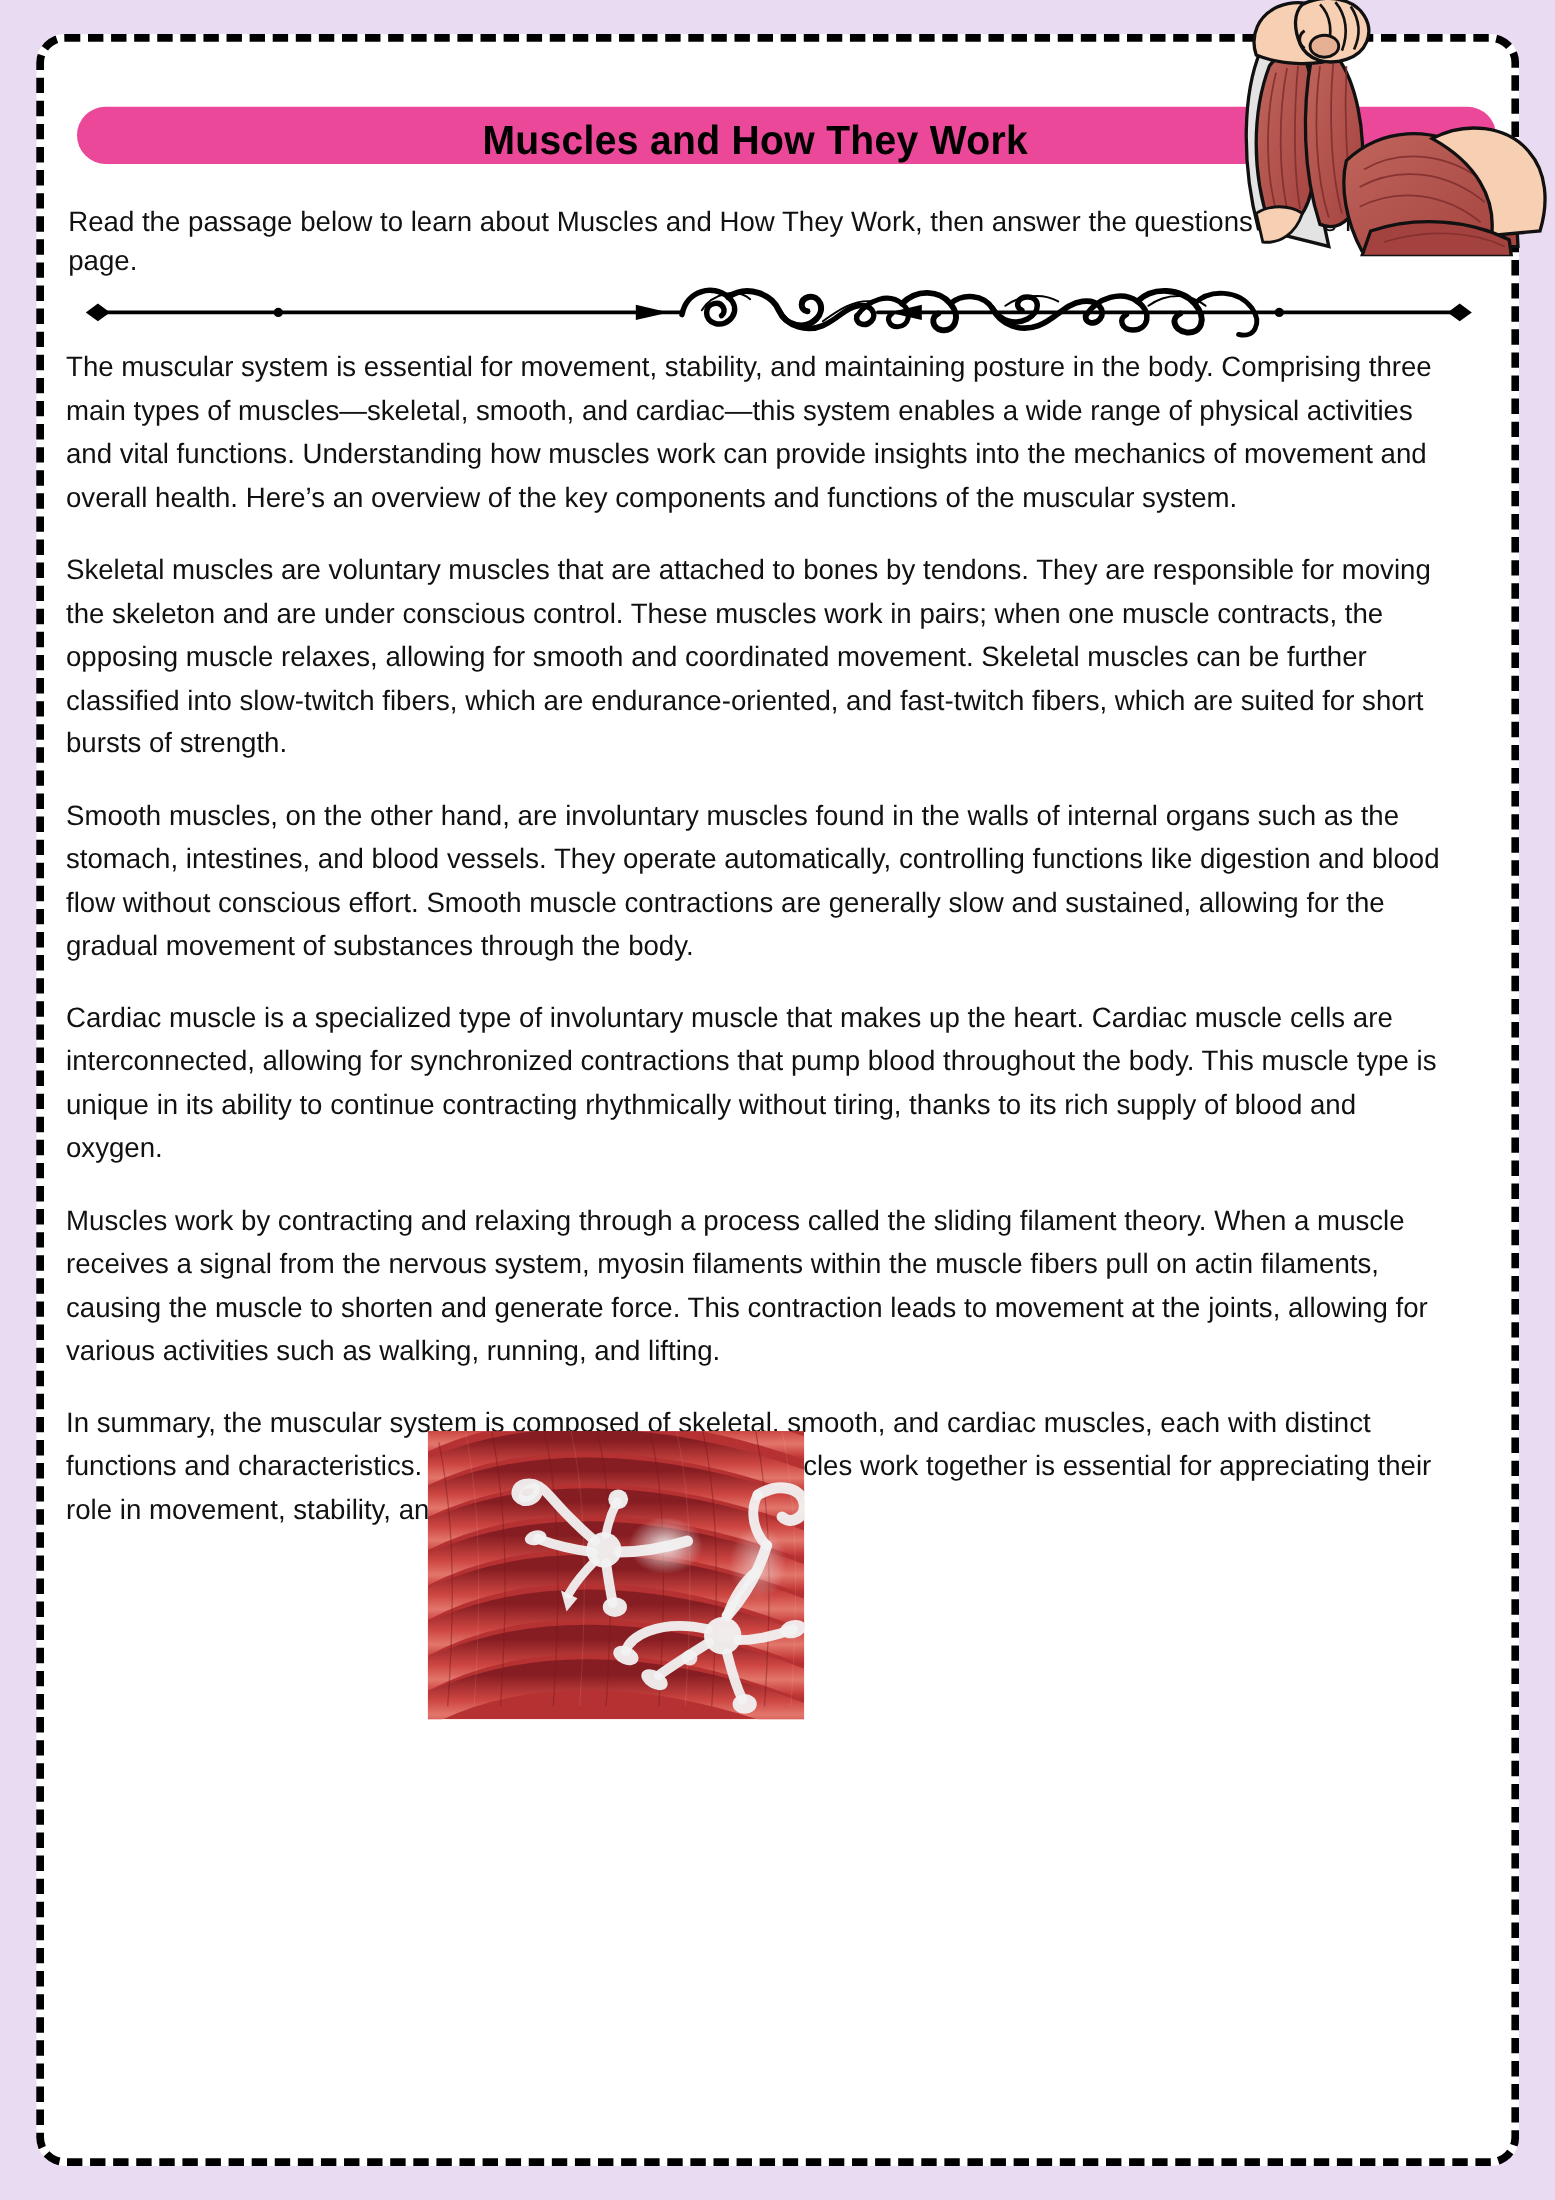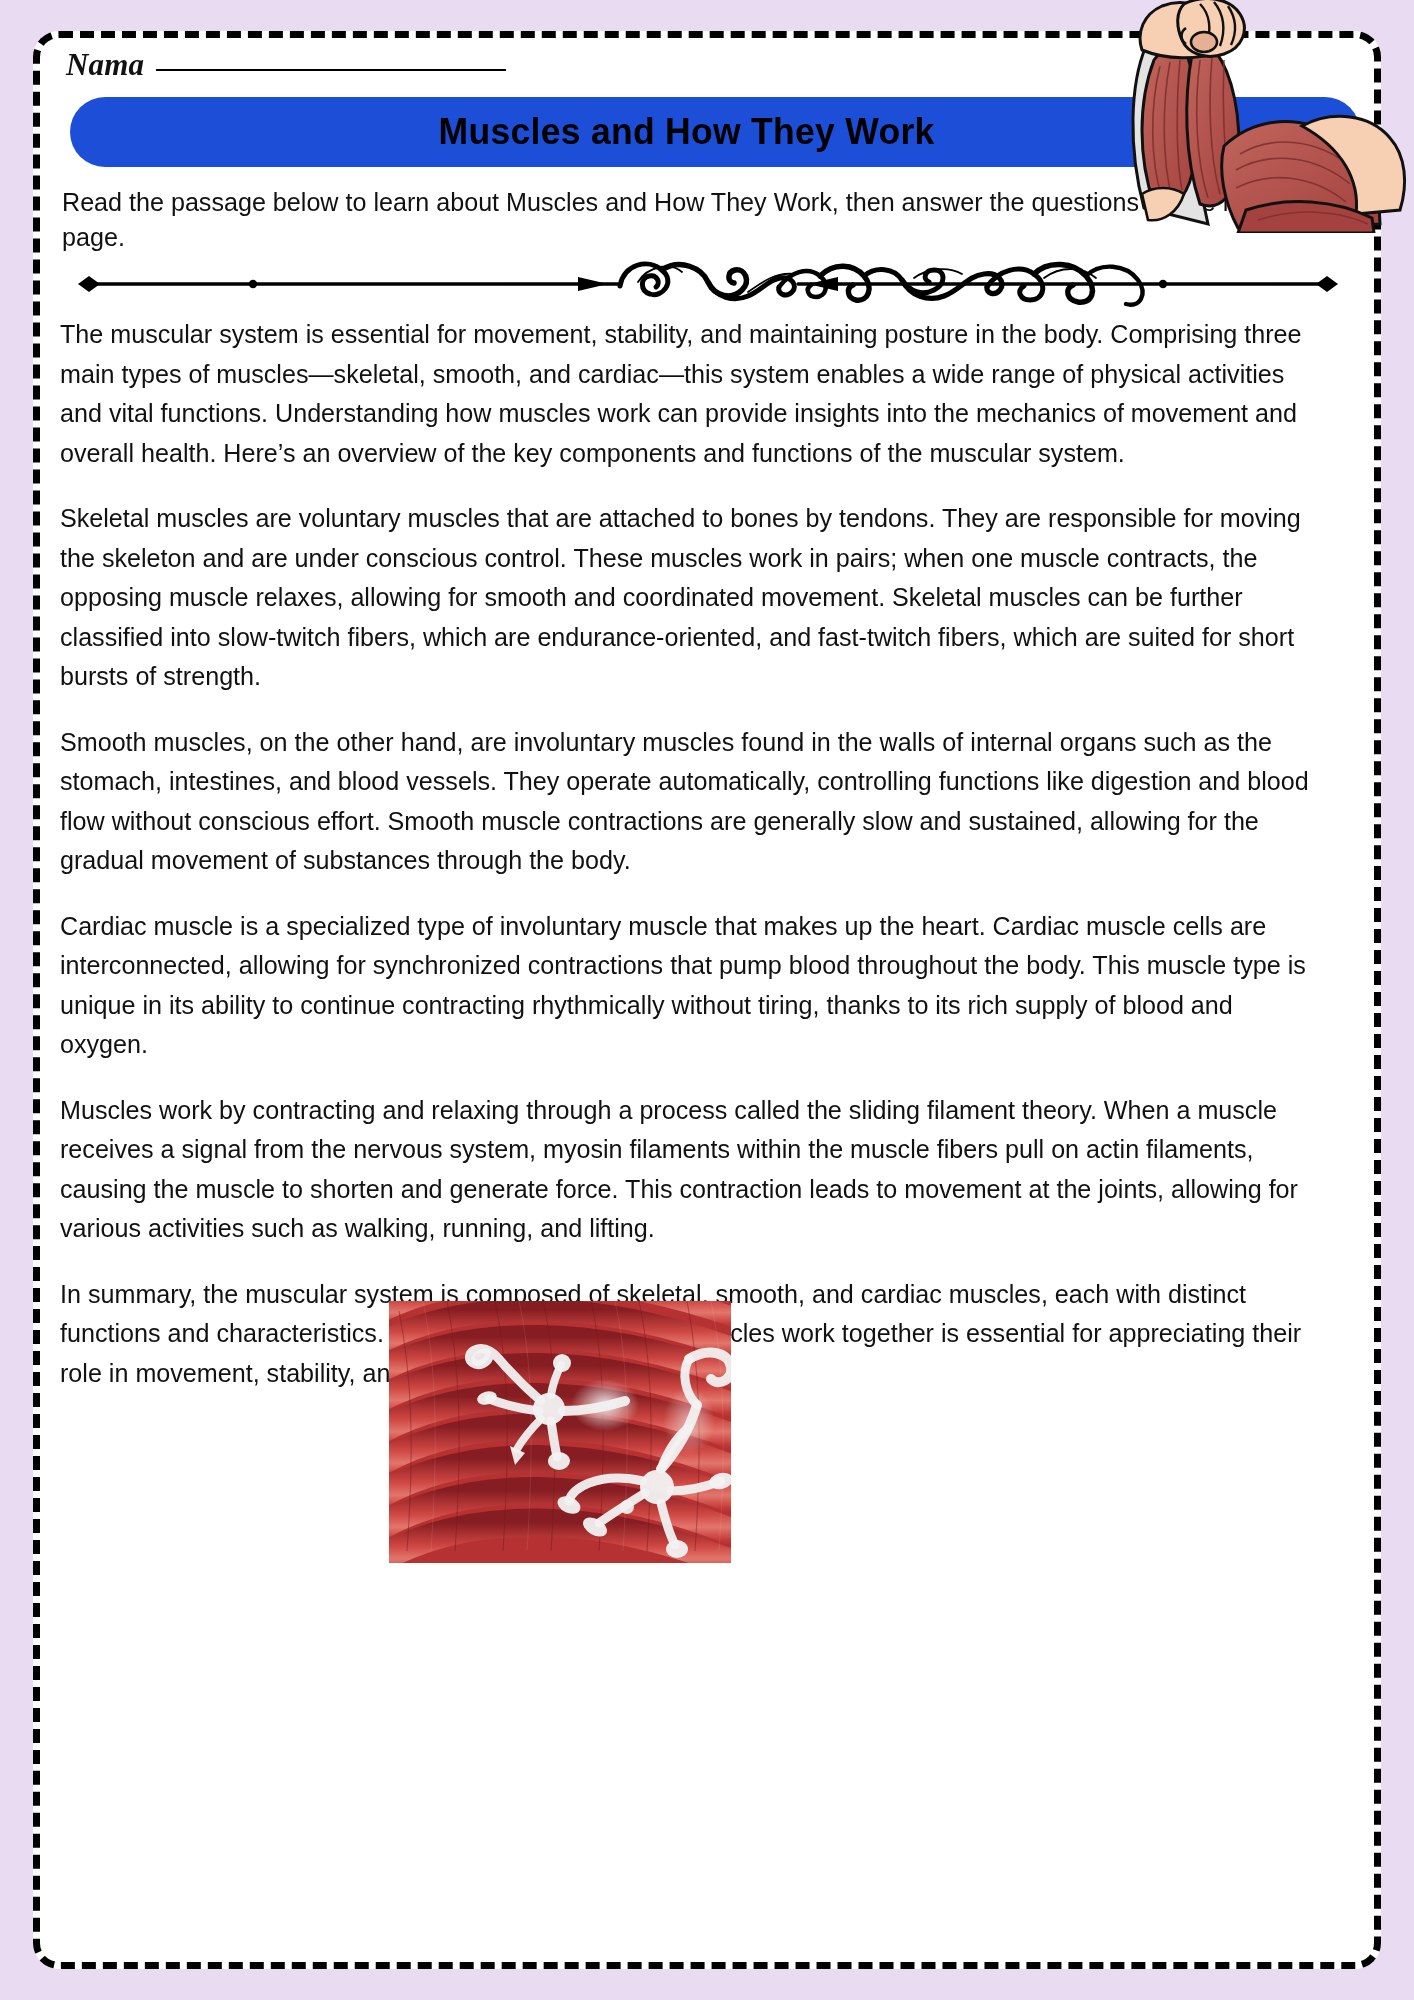--- a/index.html
+++ b/index.html
@@ -52,25 +52,25 @@
     position: relative;
     top: -4px;
   }
 
   
   #title-banner {
     position: absolute;
     left: 30px;
     top: 59px;
     width: 1290px;
-    height: 70px;
-    background: #1d4ed8;
+    height: 52px;
+    background: #ec4899;
     border-radius: 35px;
     display: flex;
-    align-items: center;
+    align-items: flex-end;
     justify-content: center;
     box-sizing: border-box;
   }
   #title-text {
     font-family: "Liberation Sans Narrow", "Liberation Sans", sans-serif;
     font-weight: bold;
     font-size: 37px;
     color: #000;
     letter-spacing: 0.3px;
     transform: scaleX(0.96);
@@ -142,24 +142,20 @@
     width: 100%;
     height: 100%;
     display: block;
   }
 </style>
 </head>
 <body>
 
 <div id="worksheet">
 
-  <div id="name-row">
-    <span id="name-label">Nama</span>
-    <span id="name-line"></span>
-  </div>
 
   <div id="title-banner">
     <span id="title-text">Muscles and How They Work</span>
   </div>
 
   <div id="instruction">Read the passage below to learn about  Muscles and How They Work, then answer the questions on the next  page.</div>
 
   <svg id="divider" viewBox="0 0 1320 64" preserveAspectRatio="none">
     <g fill="none" stroke="#000" stroke-width="3.4" stroke-linecap="round">
       <line x1="42" y1="32" x2="570" y2="32"></line>

